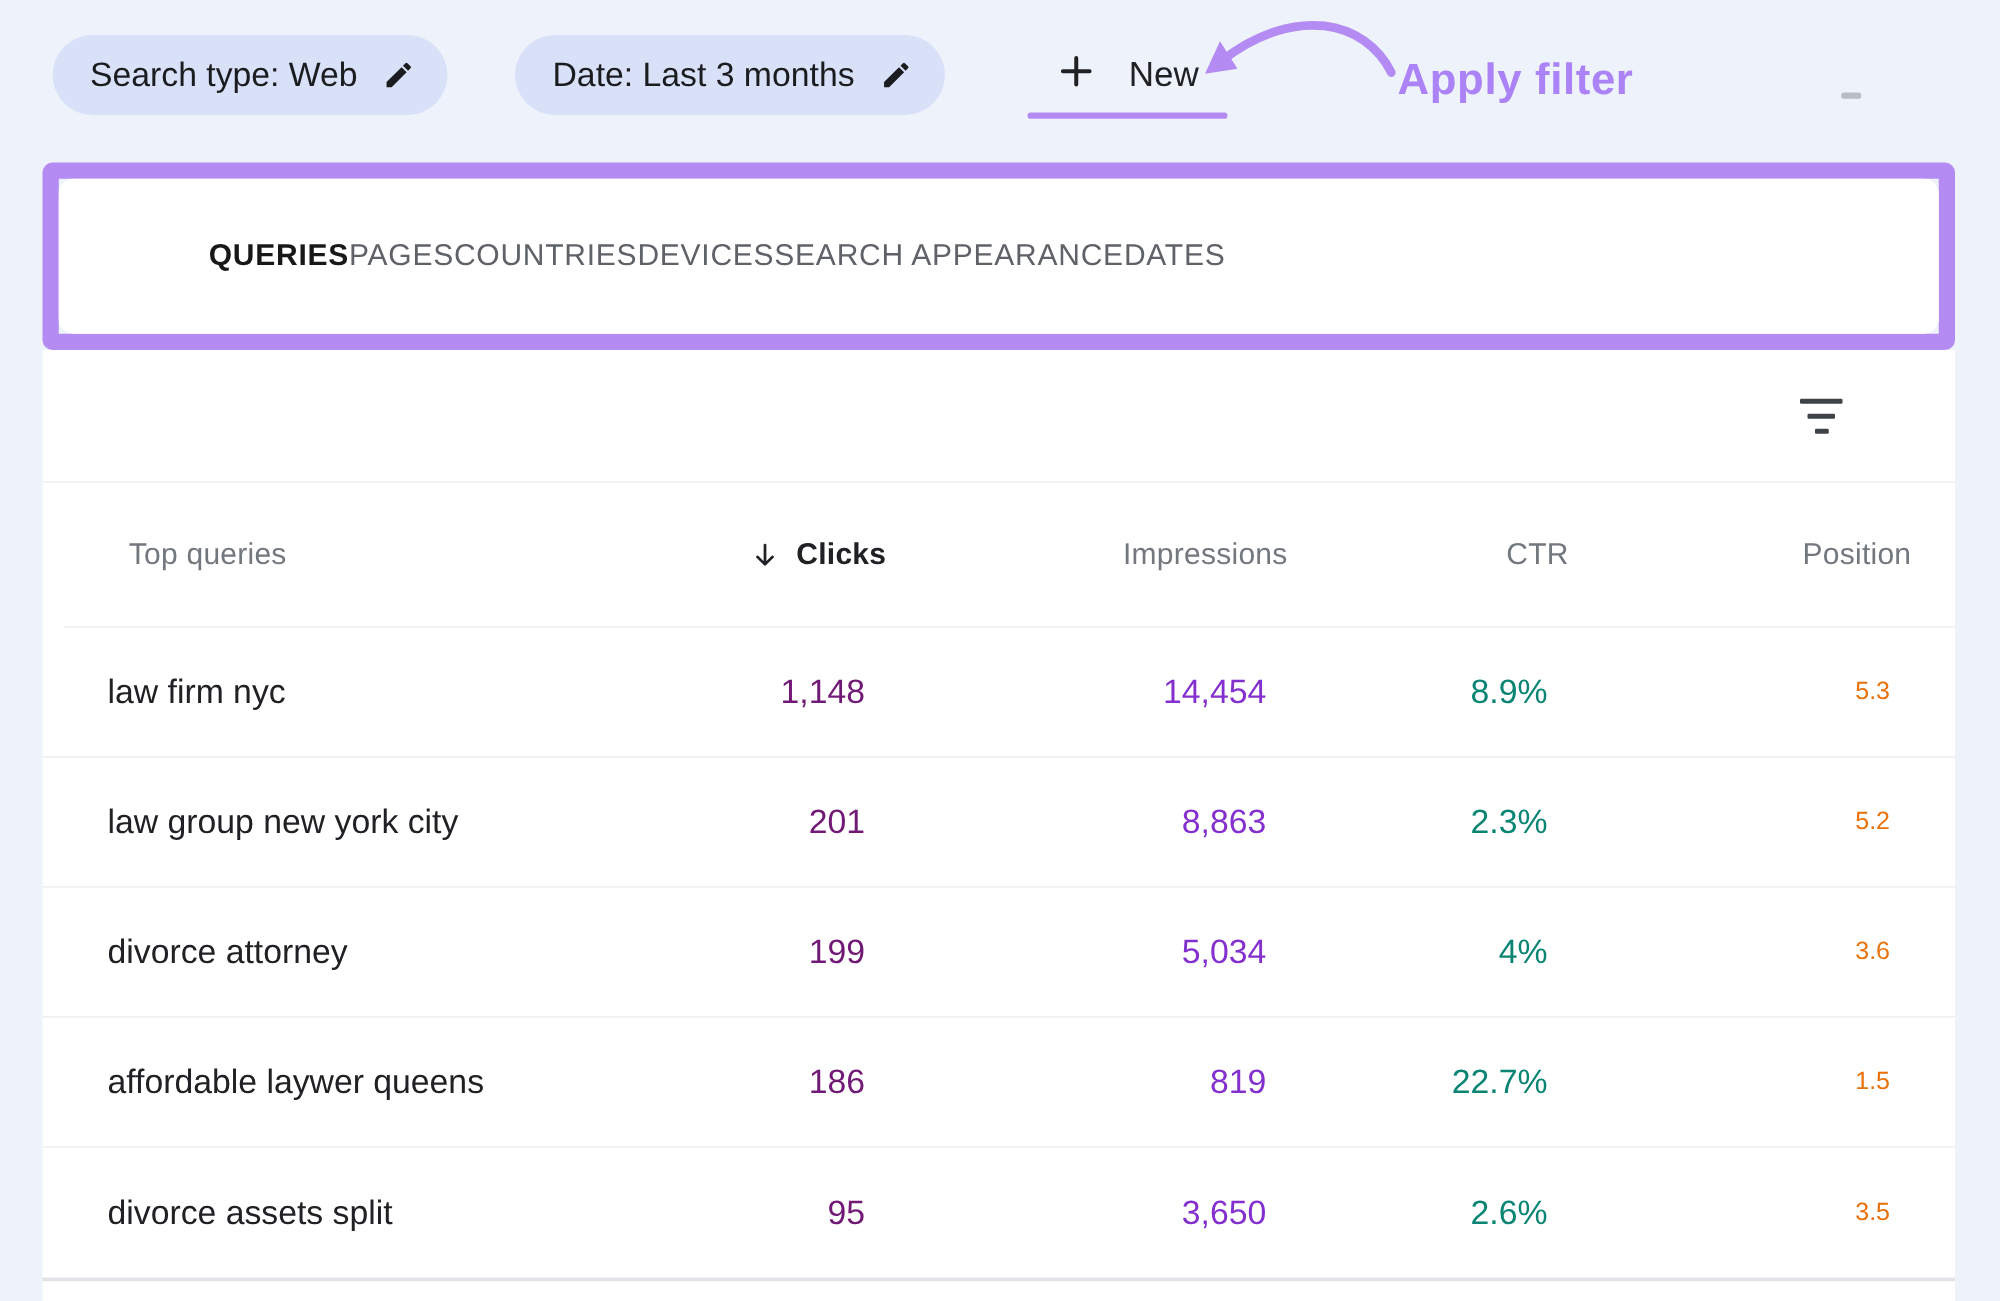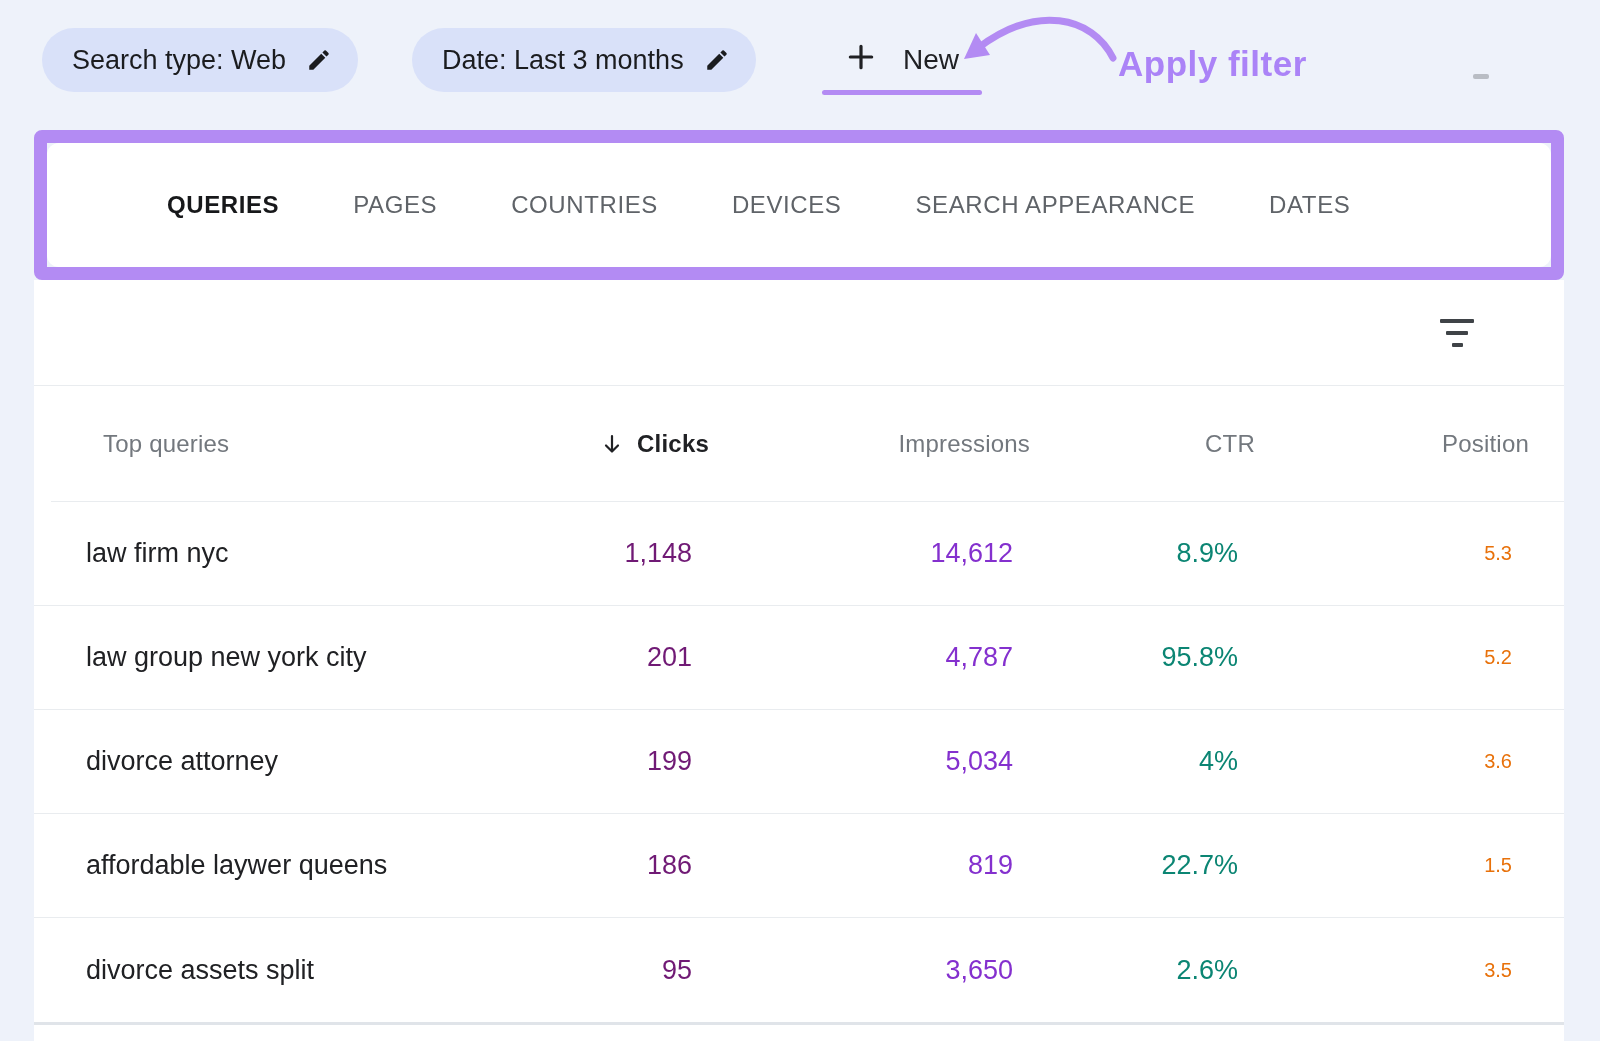--- a/index.html
+++ b/index.html
@@ -48,21 +48,21 @@
     background:#b9bdc4; border-radius:2px;
   }
 
   
   .tab-box {
     position:absolute; left:34px; top:130px; width:1530px; height:150px;
     border:13px solid #b38bf3; border-radius:8px; background:#eef2fa;
   }
   .tab-box-inner {
     position:absolute; inset:0; background:#ffffff; border-radius:12px;
-    display:flex; align-items:center; padding-left:120px; gap:74px;
+    display:flex; align-items:center; padding-left:120px; 
   }
   .tab {
     background:transparent; border:none; cursor:pointer;
     font-family:"Liberation Sans", sans-serif;
     font-size:24px; letter-spacing:0.6px; color:#5f6368; font-weight:400;
     white-space:nowrap;
   }
   .tab.active { color:#17181a; font-weight:700; }
 
   
@@ -191,30 +191,30 @@
     <div class="hcell">Impressions</div>
     <div class="hcell">CTR</div>
     <div class="hcell">Position</div>
   </div>
 
   <div>
 
       <div class="trow row">
         <div class="cell-query">law firm nyc</div>
         <div class="cell-clicks">1,148</div>
-        <div class="cell-impressions">14,612</div>
+        <div class="cell-impressions">14,454</div>
         <div class="cell-ctr">8.9%</div>
         <div class="cell-position">5.3</div>
       </div>
 
       <div class="trow row">
         <div class="cell-query">law group new york city</div>
         <div class="cell-clicks">201</div>
-        <div class="cell-impressions">4,787</div>
-        <div class="cell-ctr">95.8%</div>
+        <div class="cell-impressions">8,863</div>
+        <div class="cell-ctr">2.3%</div>
         <div class="cell-position">5.2</div>
       </div>
 
       <div class="trow row">
         <div class="cell-query">divorce attorney</div>
         <div class="cell-clicks">199</div>
         <div class="cell-impressions">5,034</div>
         <div class="cell-ctr">4%</div>
         <div class="cell-position">3.6</div>
       </div>

